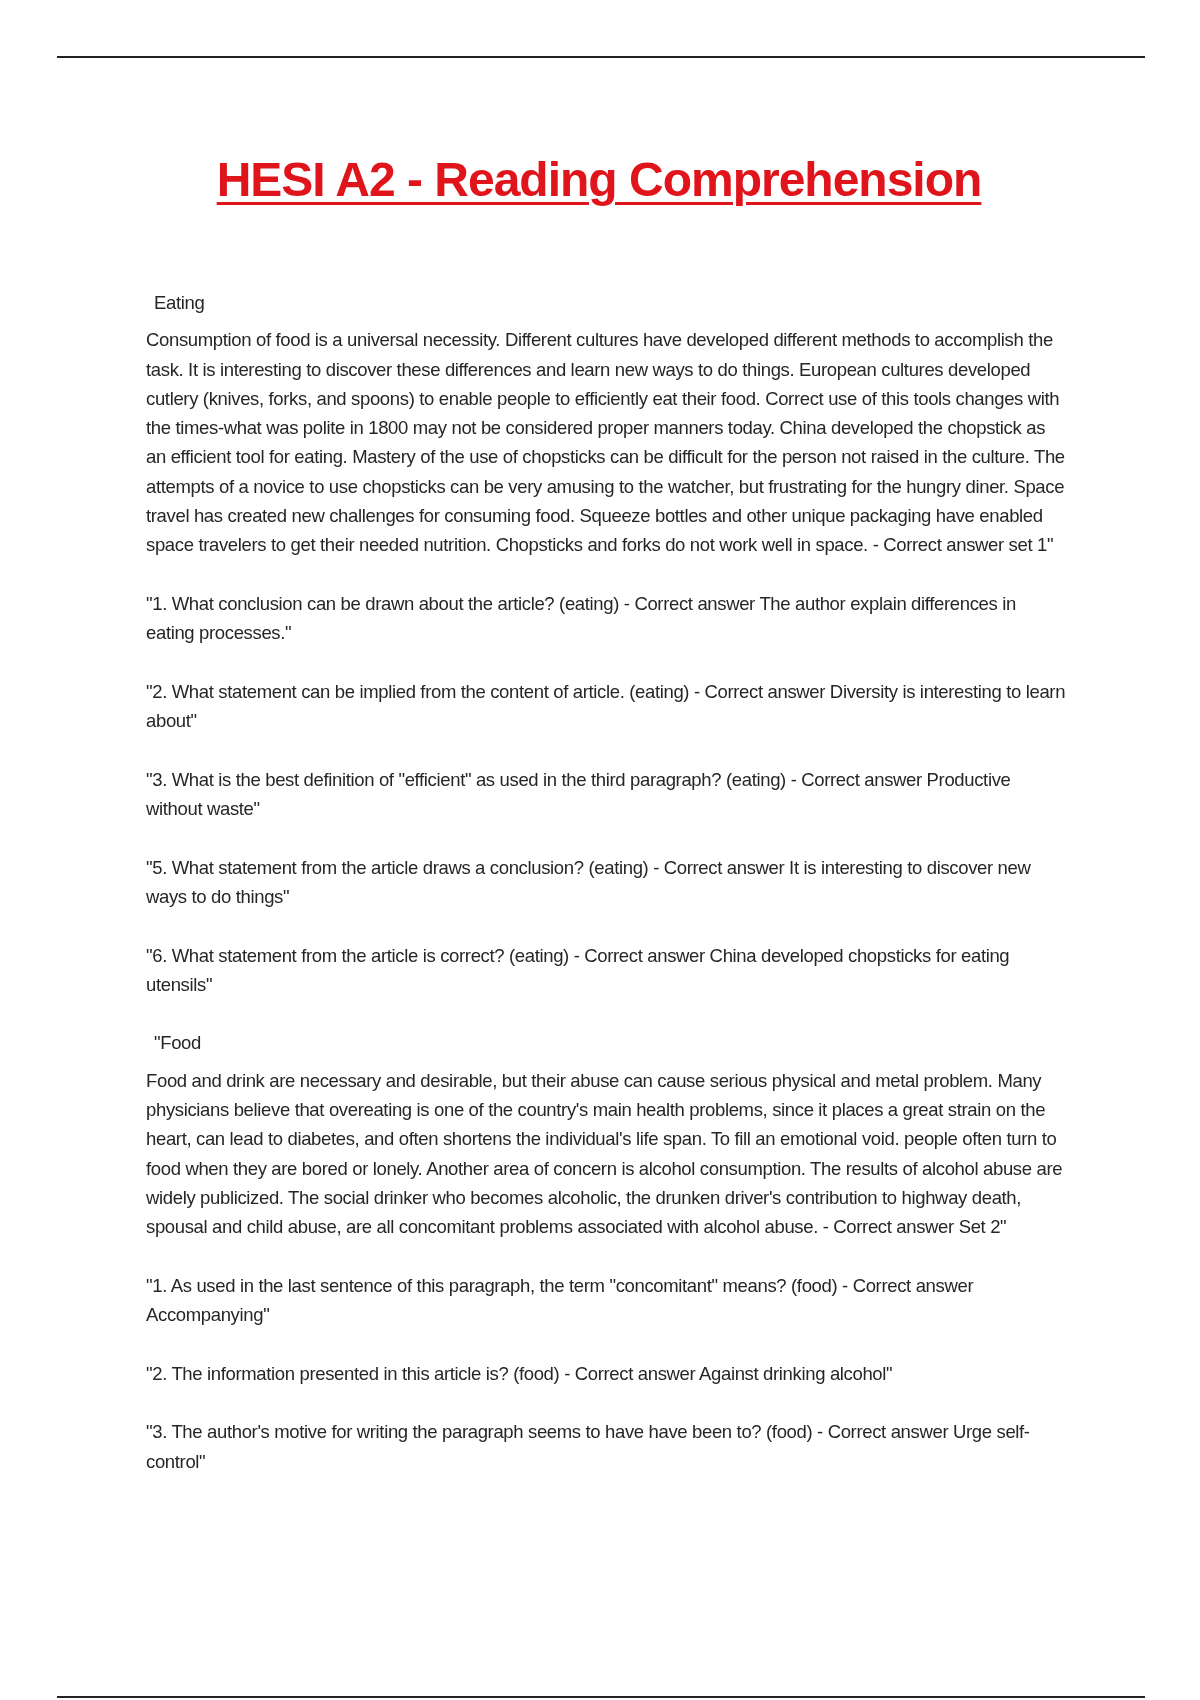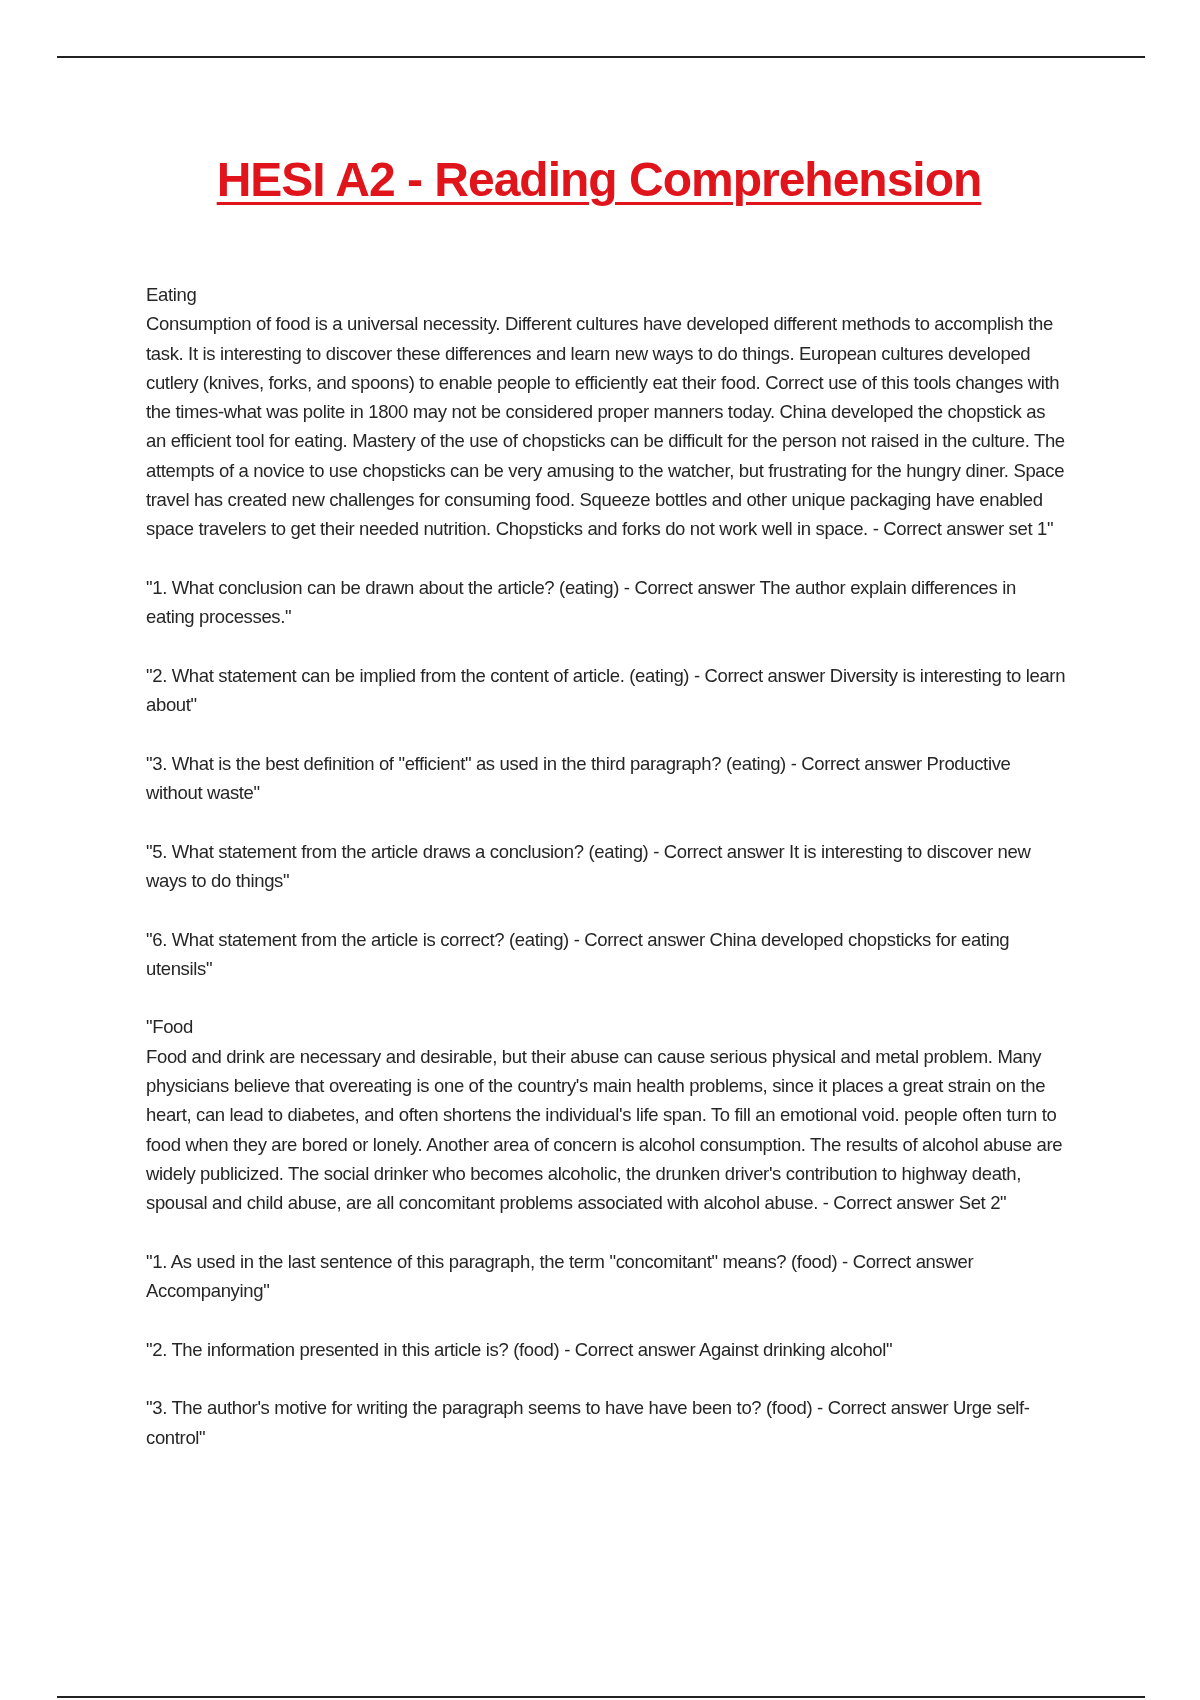--- a/index.html
+++ b/index.html
@@ -48,21 +48,21 @@
       width: 920px;
       font-size: 18.5px;
       line-height: 29.3px;
       letter-spacing: -0.35px;
       color: #262626;
     }
     .content p {
       margin: 0 0 29.3px 0;
     }
     .content .block-title {
-      margin: 0;
+      margin: 8px;
     }
   </style>
 </head>
 <body>
 
 <div class="rule rule-top"></div>
 
 <h1 class="title" style="margin:0;">
   <span>HESI A2 - Reading Comprehension</span>
 </h1>

